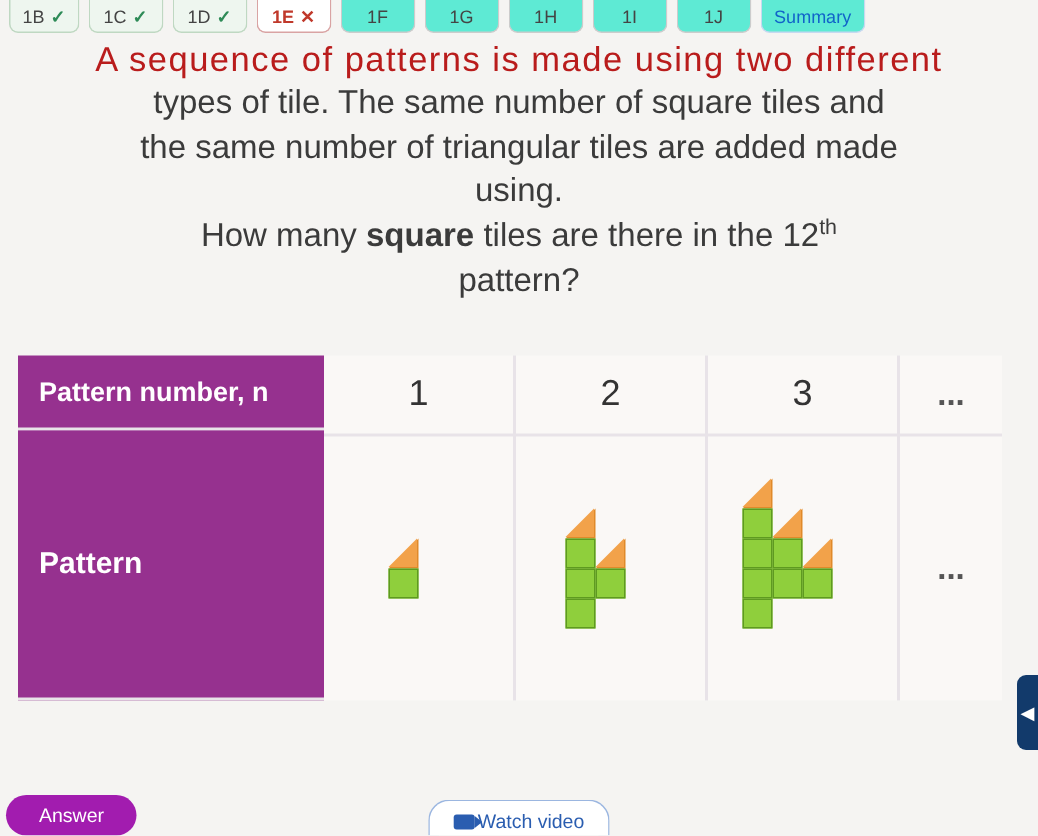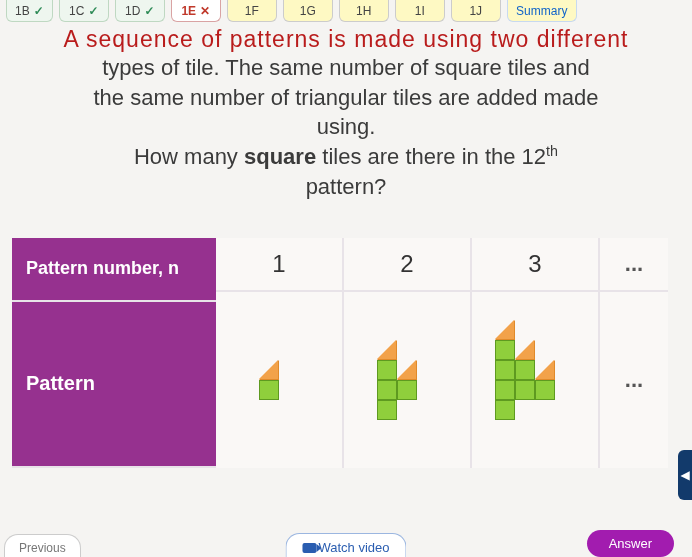--- a/index.html
+++ b/index.html
@@ -19,21 +19,21 @@
     height: 22px;
     align-items: center;
   }
   .tab {
     flex: 0 0 auto;
     min-width: 50px;
     height: 22px;
     border-radius: 0 0 6px 6px;
     border: 1px solid #ccc;
     border-top: none;
-    background: #fef9c3;
+    background: #5eead4;
     font-size: 12px;
     display: flex;
     align-items: center;
     justify-content: center;
     gap: 4px;
     color: #444;
     padding: 0 8px;
   }
   .tab.done { background: #eef6ef; border-color: #bfd8c2; }
   .tab.active { background: #fff; border-color: #d9a3a3; color: #c0392b; font-weight: 600; }
@@ -75,21 +75,21 @@
   }
   .lcell {
     background: #96318f;
     color: #fff;
     border-bottom: 2px solid #e8e3e8;
     display: flex;
     align-items: center;
     padding-left: 14px;
     font-weight: 700;
   }
-  .lcell.h1 { height: 64px; font-size: 18px; }
+  .lcell.h1 { height: 50px; font-size: 18px; }
   .lcell.h2 { flex: 1; font-size: 20px; }
 
   .dcol {
     width: 128px;
     display: flex;
     flex-direction: column;
     border-right: 2px solid #e8e3e8;
     background: #faf8f6;
   }
   .dcol .num {
@@ -275,23 +275,20 @@
     <div class="num">...</div>
     <div class="pat">...</div>
   </div>
 </div>
 
 <div class="sidehandle">
   <span>◀</span>
 </div>
 
 <div class="bottombar">
-  <button class="prevbtn">
-    <span>Previous</span>
-  </button>
   <button class="watchbtn">
     <span class="vidicon"></span>
     <span>Watch video</span>
   </button>
   <button class="ansbtn">
     <span>Answer</span>
   </button>
 </div>
 
 </body></html>

